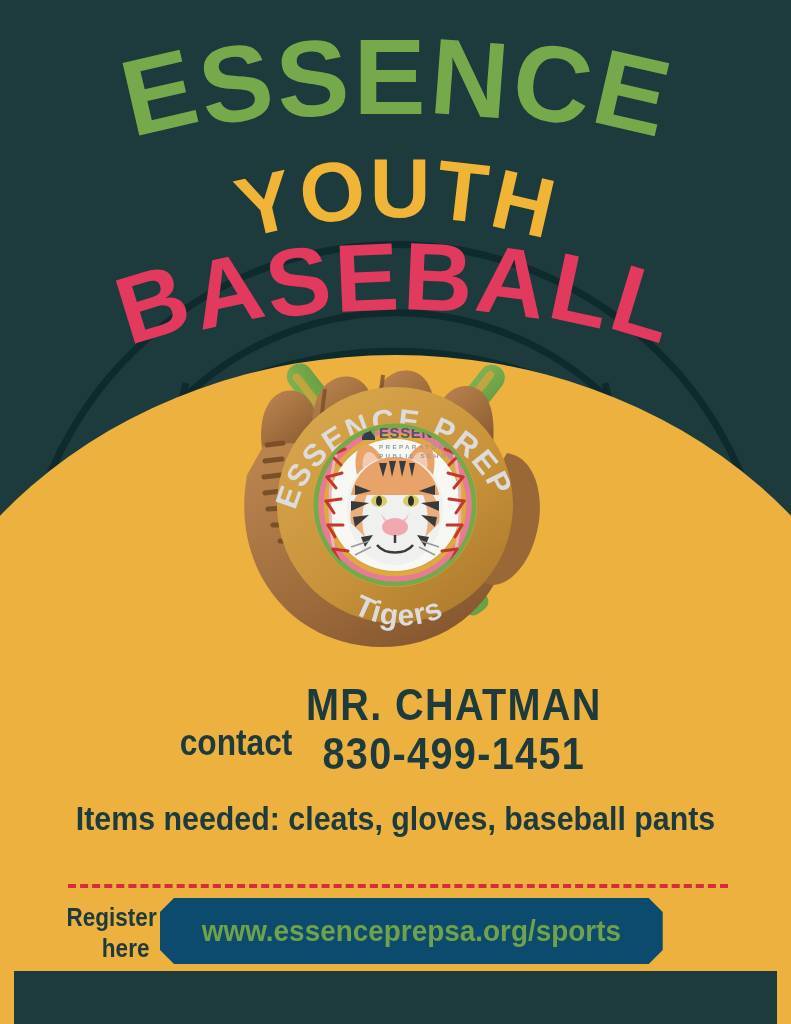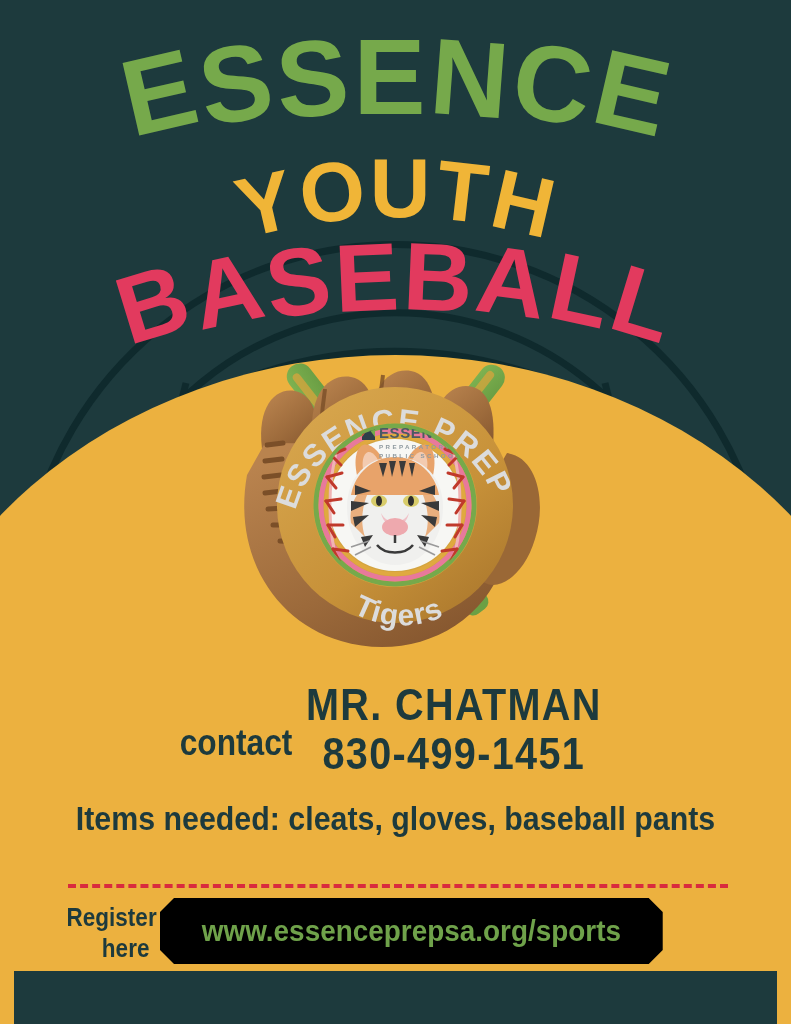--- a/index.html
+++ b/index.html
@@ -184,21 +184,21 @@
     color: #1d3a3d;
     font-family: "Liberation Sans Narrow", "Liberation Sans", sans-serif;
     transform: scaleX(0.9);
     line-height: 1.25;
     text-align: left;
     width: 92px;
   }
   .reg-label .l2 { display: block; text-align: right; }
   .url-tag {
     margin-left: 6px;
-    background: #000000;
+    background: #0c4a6e;
     padding: 16px 26px;
     clip-path: polygon(14px 0, calc(100% - 14px) 0, 100% 14px, 100% calc(100% - 14px),
                        calc(100% - 14px) 100%, 14px 100%, 0 calc(100% - 14px), 0 14px);
   }
   .url-text {
     font-size: 30px;
     font-weight: 700;
     color: #6fa24a;
     font-family: "Liberation Sans Narrow", "Liberation Sans", sans-serif;
     transform: scaleX(0.93);

